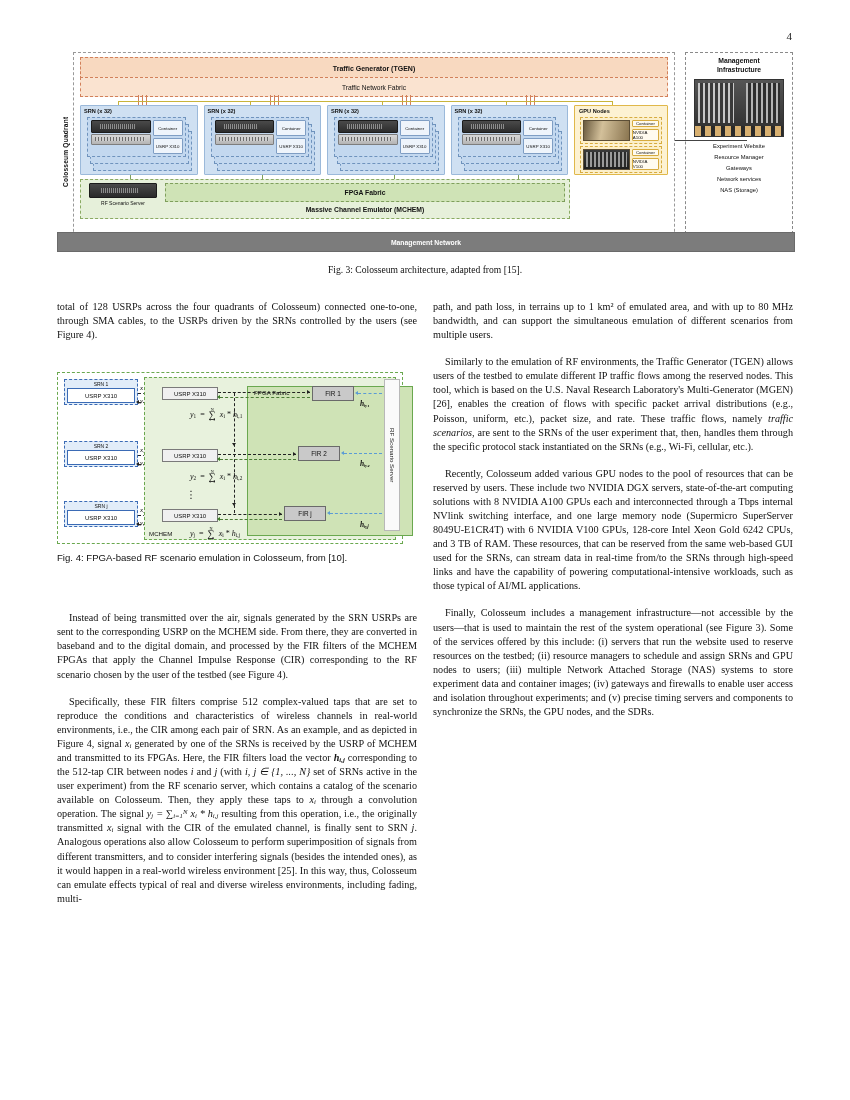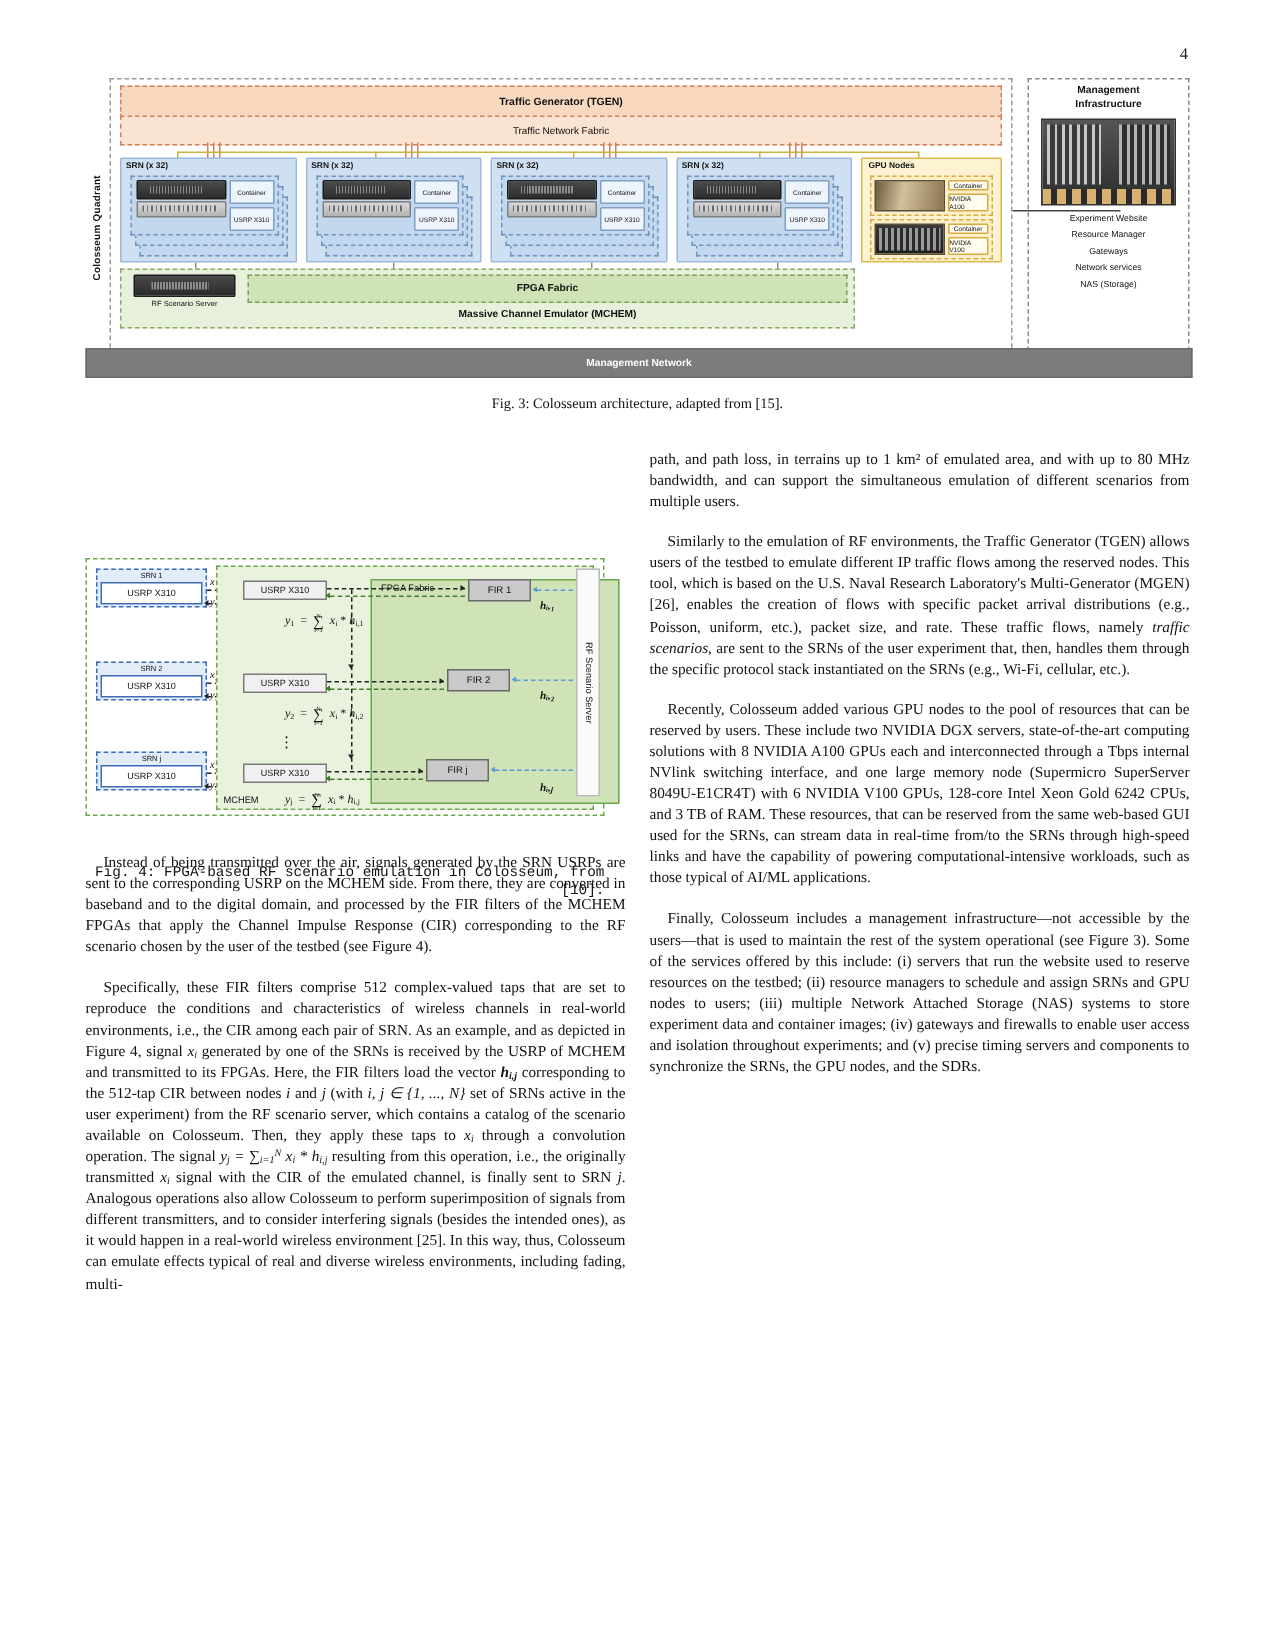--- a/index.html
+++ b/index.html
@@ -315,22 +315,22 @@
   .dashk{position:absolute;border-top:1.1px dashed #222;}
   .dashkv{position:absolute;border-left:1.1px dashed #222;}
   .dashb{position:absolute;border-top:1.1px dashed #5b9bd5;}
   .dashg{position:absolute;border-top:1.1px dashed #4a7a35;}
   .arrk{position:absolute;width:0;height:0;border-left:3.2px solid #222;border-top:2.2px solid transparent;border-bottom:2.2px solid transparent;}
   .arrk-l{position:absolute;width:0;height:0;border-right:3.2px solid #222;border-top:2.2px solid transparent;border-bottom:2.2px solid transparent;}
   .arrk-d{position:absolute;width:0;height:0;border-top:3.2px solid #222;border-left:2.2px solid transparent;border-right:2.2px solid transparent;}
   .arrb-l{position:absolute;width:0;height:0;border-right:3.2px solid #5b9bd5;border-top:2.2px solid transparent;border-bottom:2.2px solid transparent;}
   .arrg-l{position:absolute;width:0;height:0;border-right:3.2px solid #3c7a28;border-top:2.2px solid transparent;border-bottom:2.2px solid transparent;}
   #fig4-caption{
-    position:absolute;left:57px;top:576px;width:346px;text-align:right;
-    font-family:Liberation Mono, monospace;font-size:9.6px;line-height:1.3;color:#111;
+    position:absolute;left:57px;top:552px;width:346px;text-align:left;
+    font-family:Liberation Sans, sans-serif;font-size:9.6px;line-height:1.3;color:#111;
   }
   .sum{display:inline-block;position:relative;font-size:1.25em;vertical-align:-.12em;}
   .sumlim{position:absolute;left:50%;transform:translateX(-50%);font-size:.42em;font-style:normal;}
   .sumlim.top{top:-.40em;}
   .sumlim.bot{bottom:-.42em;}
 </style>
 </head>
 <body>
 
 <div class="page">
@@ -495,20 +495,21 @@
     </div>
 
     <div class="conn-k" style="left:618px;top:88px;width:72px;height:1.2px;background:#444;"></div>
 
     <div class="mgmt-net">Management Network</div>
   </div>
 
   <div class="fig-caption" id="fig3-caption">Fig. 3: Colosseum architecture, adapted from [15].</div>
 
   <div class="col left">
+    <p>total of 128 USRPs across the four quadrants of Colosseum) connected one-to-one, through SMA cables, to the USRPs driven by the SRNs controlled by the users (see Figure 4).</p>
 
     <div style="height:256px;"></div>
 
     <p class="ind">Instead of being transmitted over the air, signals generated by the SRN USRPs are sent to the corresponding USRP on the MCHEM side. From there, they are converted in baseband and to the digital domain, and processed by the FIR filters of the MCHEM FPGAs that apply the Channel Impulse Response (CIR) corresponding to the RF scenario chosen by the user of the testbed (see Figure 4).</p>
 
     <p class="ind"><span>Specifically, these FIR filters comprise 512 complex-valued taps that are set to reproduce the conditions and characteristics of wireless channels in real-world environments, i.e., the CIR among each pair of SRN. As an example, and as depicted in Figure 4, signal </span><span class="mathi"><span>x</span><sub>i</sub></span><span> generated by one of the SRNs is received by the USRP of MCHEM and transmitted to its FPGAs. Here, the FIR filters load the vector </span><span class="bm"><span>h</span><sub><span>i</span>,<span>j</span></sub></span><span> corresponding to the 512-tap CIR between nodes </span><span class="mathi">i</span><span> and </span><span class="mathi">j</span><span> (with </span><span class="mathi">i, j ∈ {1, ..., N}</span><span> set of SRNs active in the user experiment) from the RF scenario server, which contains a catalog of the scenario available on Colosseum. Then, they apply these taps to </span><span class="mathi"><span>x</span><sub>i</sub></span><span> through a convolution operation. The signal </span><span class="mathi"><span>y</span><sub>j</sub> = <span>∑</span><sub><span>i</span>=1</sub><sup>N</sup> <span>x</span><sub>i</sub> * <span>h</span><sub><span>i</span>,<span>j</span></sub></span><span> resulting from this operation, i.e., the originally transmitted </span><span class="mathi"><span>x</span><sub>i</sub></span><span> signal with the CIR of the emulated channel, is finally sent to SRN </span><span class="mathi">j</span><span>. Analogous operations also allow Colosseum to perform superimposition of signals from different transmitters, and to consider interfering signals (besides the intended ones), as it would happen in a real-world wireless environment [25]. In this way, thus, Colosseum can emulate effects typical of real and diverse wireless environments, including fading, multi-</span></p>
   </div>
 
   <div class="fig4-wrap">
 

